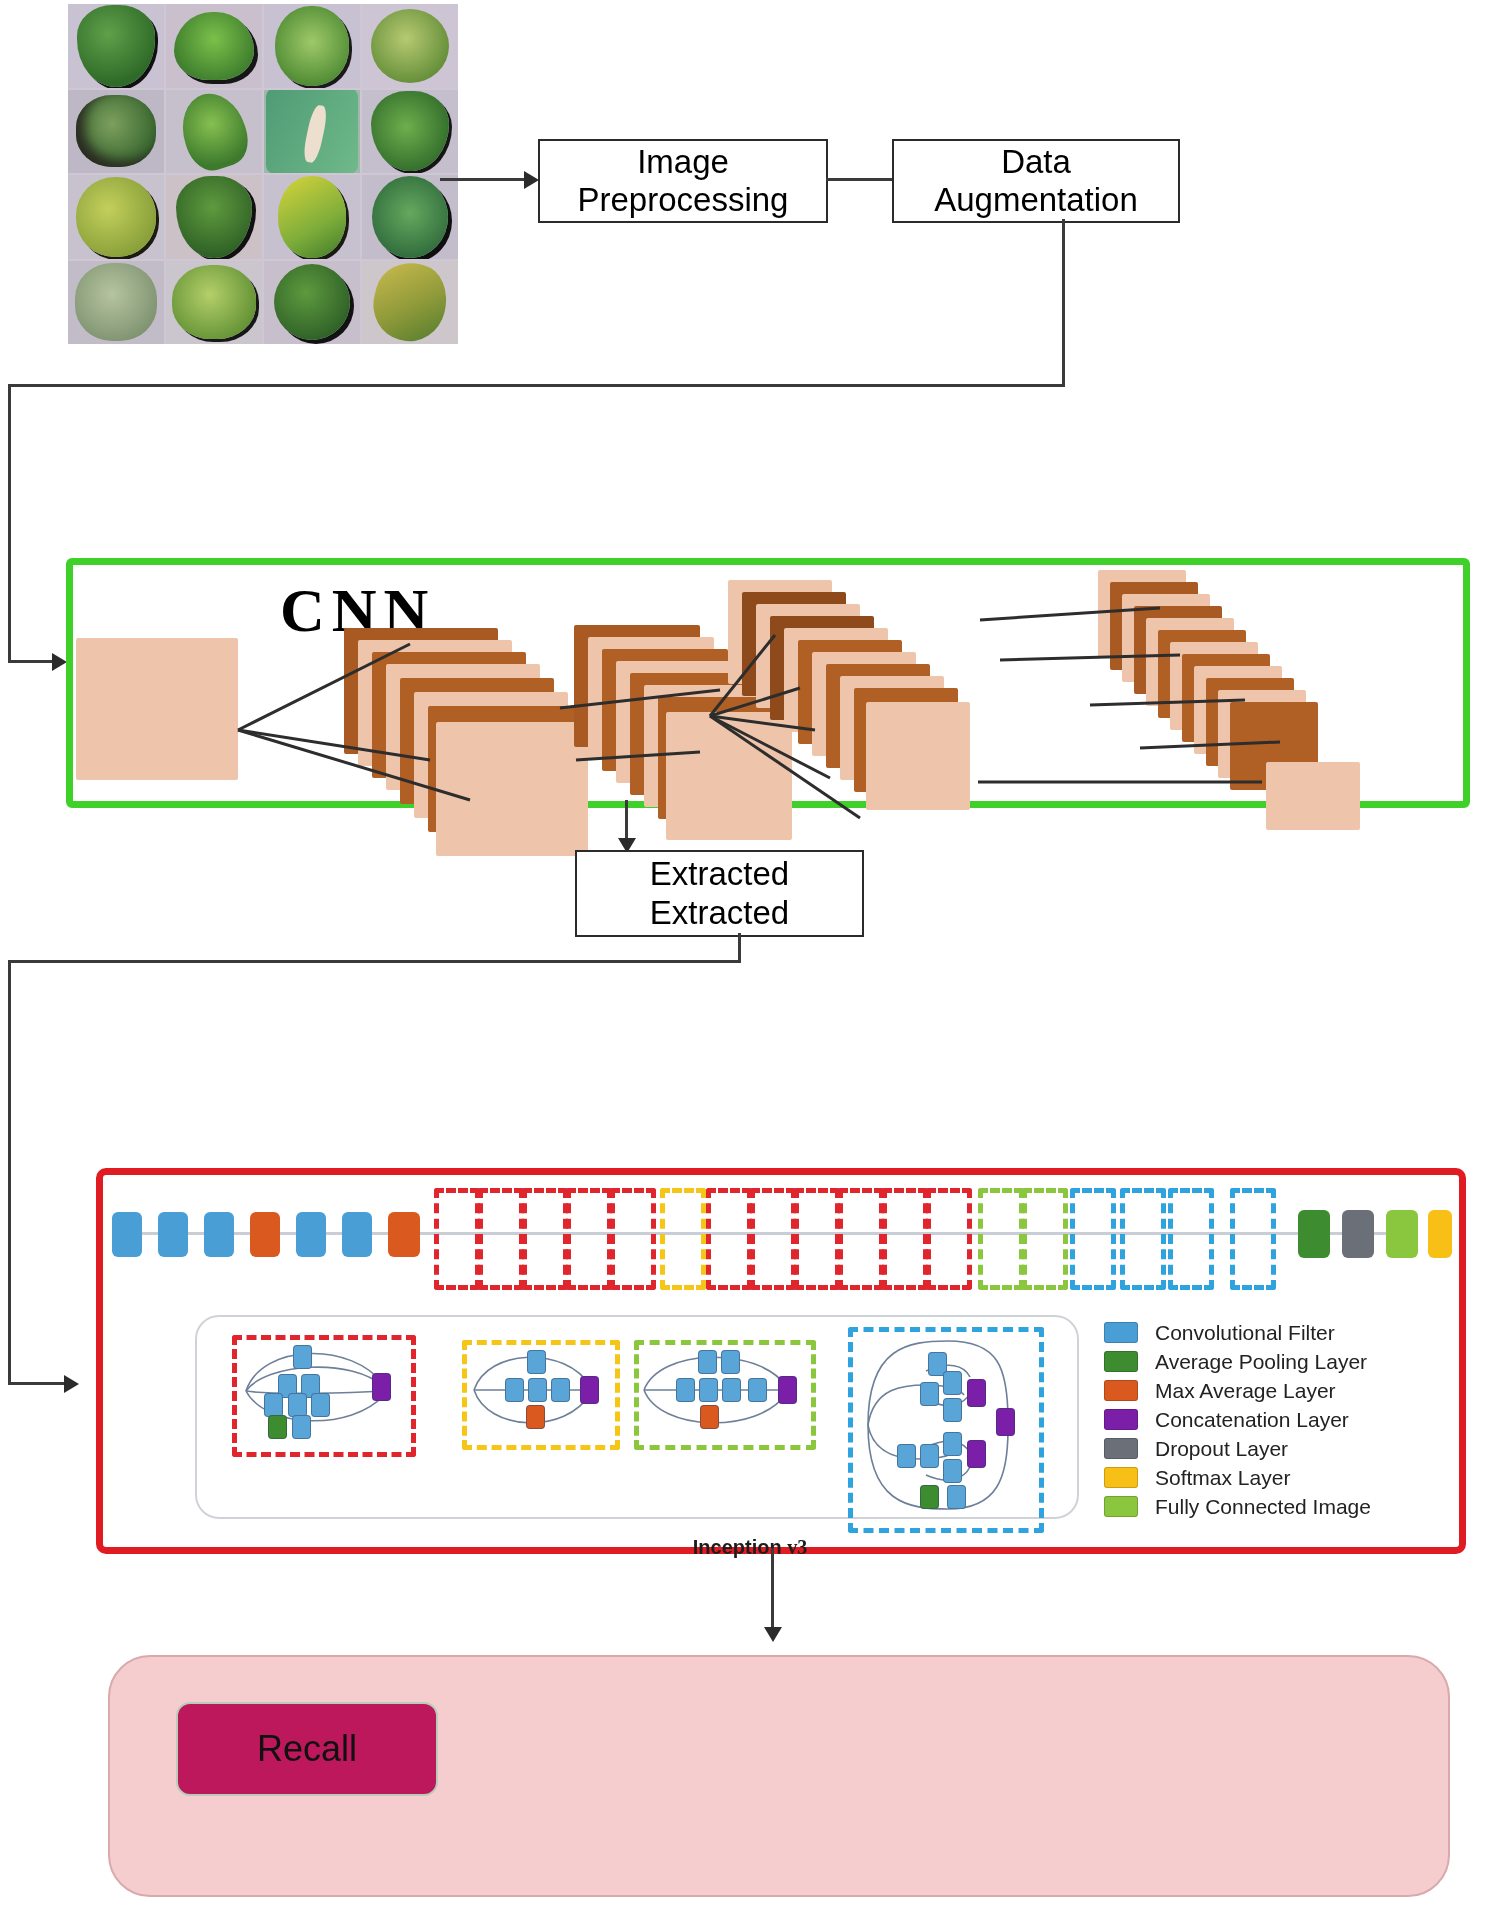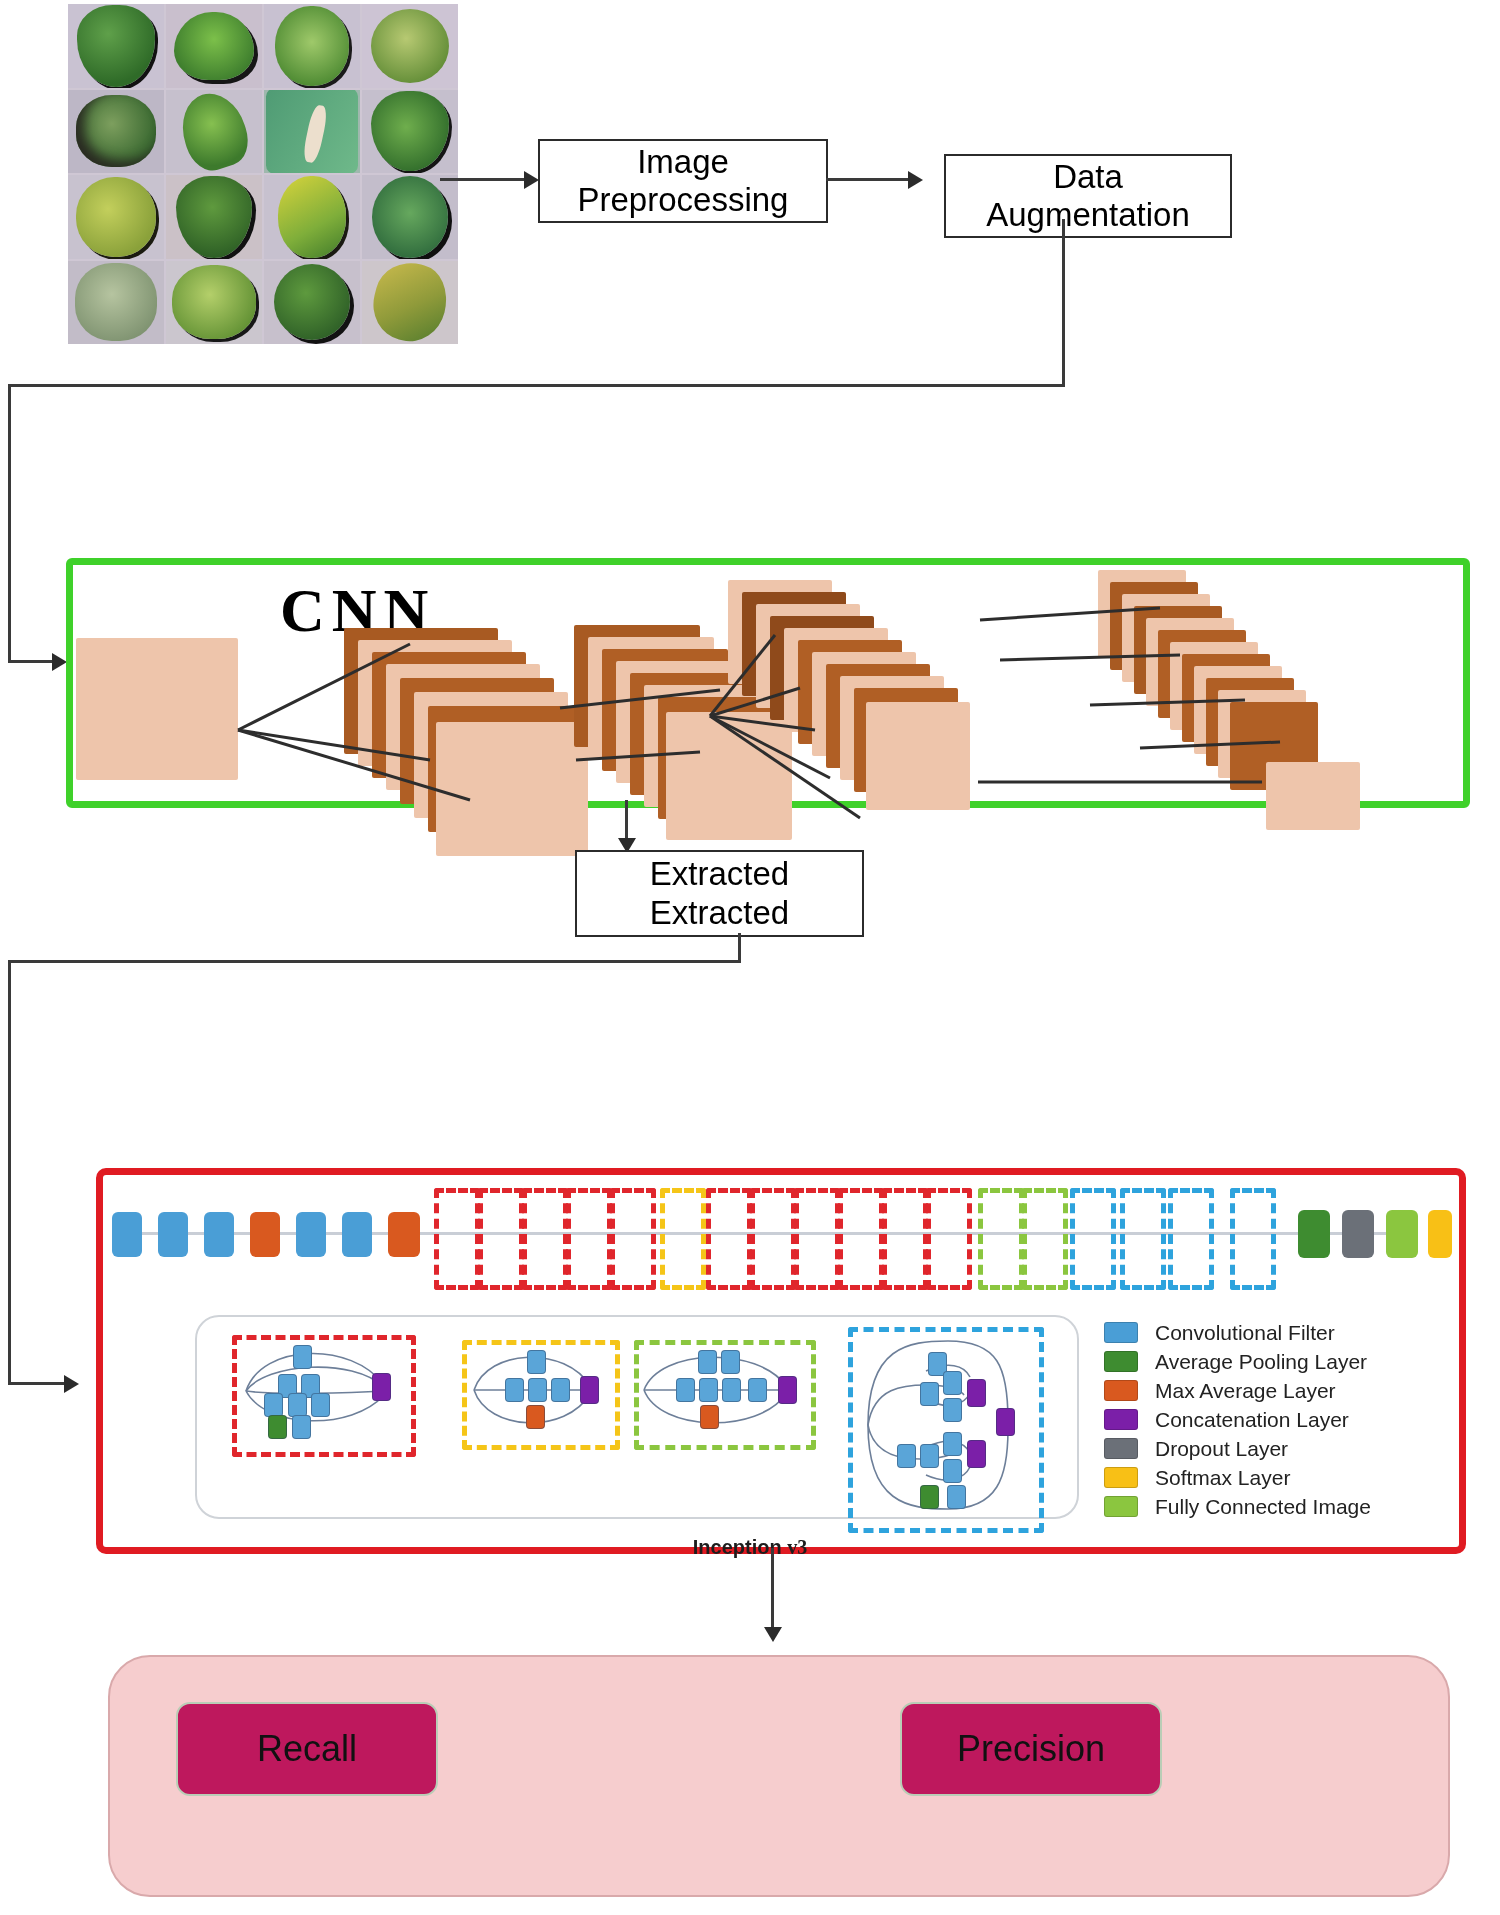--- a/index.html
+++ b/index.html
@@ -128,21 +128,21 @@
 <div class="pbox abs" id="box-preprocessing" style="left:538px;top:139px;width:286px;height:80px;font-size:33px;">
   <div>
     <span>Image</span>
     <span>Preprocessing</span>
   </div>
 </div>
 
 <div class="ln hln abs" style="left:826px;top:178px;width:86px;"></div>
 <div class="arrowR abs" style="left:908px;top:171px;"></div>
 
-<div class="pbox abs" id="box-augmentation" style="left:944px;top:139px;width:284px;height:80px;font-size:33px;margin-top:15px;">
+<div class="pbox abs" id="box-augmentation" style="left:892px;top:139px;width:284px;height:80px;font-size:33px;">
   <div>
     <span>Data</span>
     <span>Augmentation</span>
   </div>
 </div>
 
 <div class="ln vln abs" style="left:1062px;top:219px;height:167px;"></div>
 <div class="ln hln abs" style="left:8px;top:384px;width:1057px;"></div>
 <div class="ln vln abs" style="left:8px;top:384px;height:278px;"></div>
 <div class="ln hln abs" style="left:8px;top:660px;width:48px;"></div>
@@ -384,16 +384,13 @@
   <span>Inception </span><b>v3</b>
 </div>
 
 <div class="ln vln abs" style="left:771px;top:1548px;height:82px;"></div>
 <div class="arrowD abs" style="left:764px;top:1627px;"></div>
 
 <div class="abs" id="perf">
   <div class="mbox" style="left:66px;">
     <span>Recall</span>
   </div>
-  <div class="mbox" style="left:790px;">
-    <span>Precision</span>
-  </div>
 </div>
 
 </body></html>

